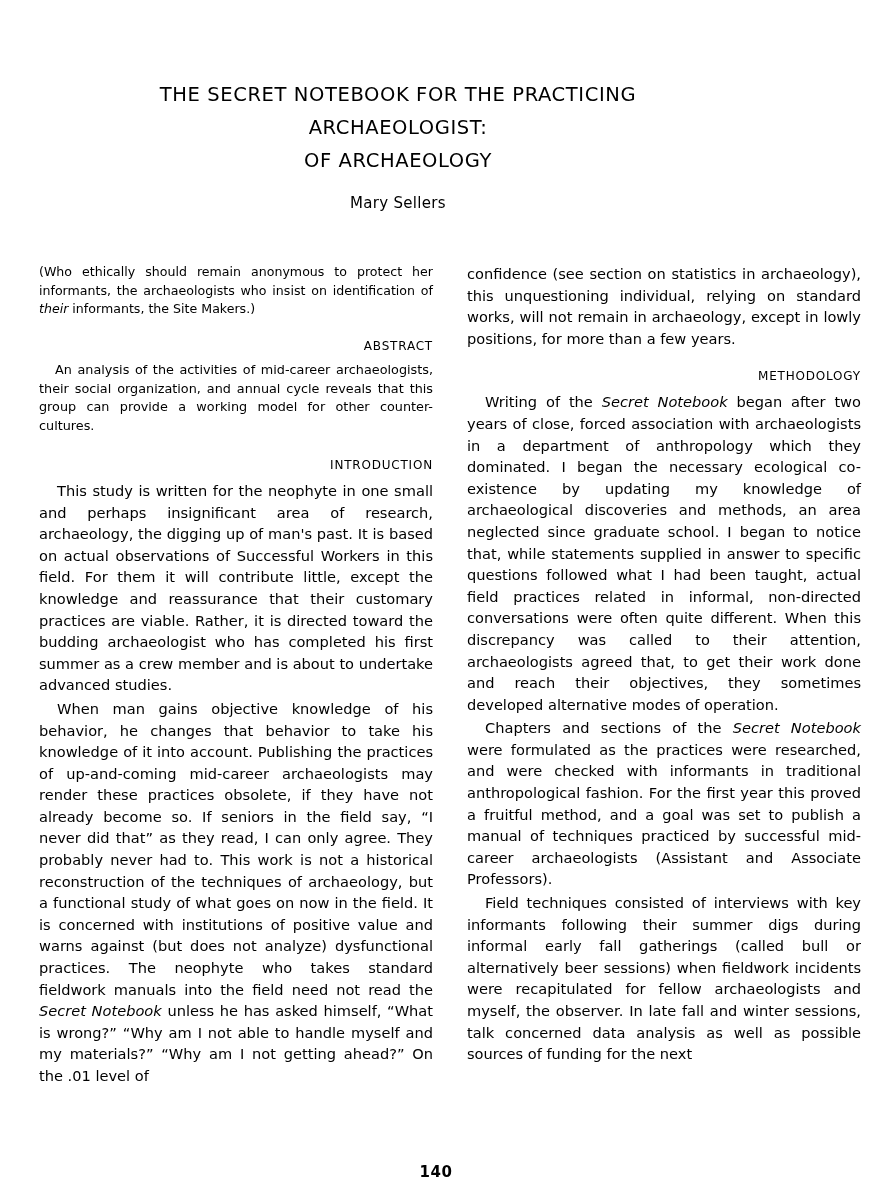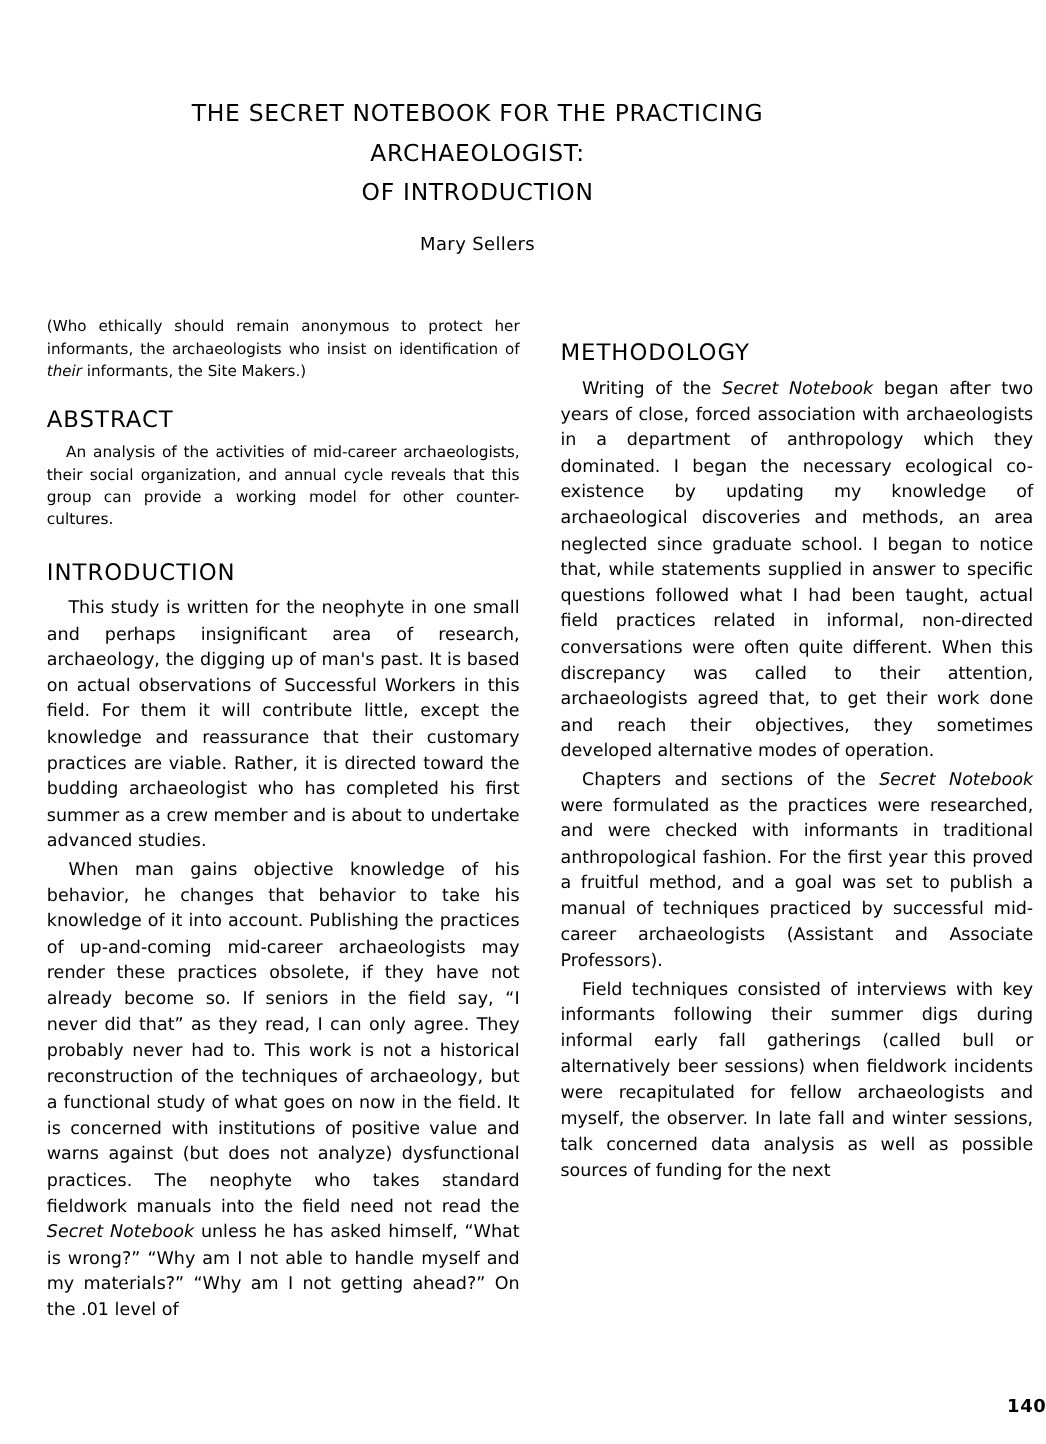--- a/index.html
+++ b/index.html
@@ -72,49 +72,49 @@
     text-indent: 0;
     text-align: justify;
   }
   p.abstract-text {
     font-size: 12.8px;
     line-height: 18.8px;
     text-indent: 16px;
     text-align: justify;
   }
   h2.section {
-    text-align: left;
-    font-size: 19px;
+    text-align: right;
+    font-size: 12px;
     font-weight: 400;
     letter-spacing: 0.8px;
     margin: 20px 0 8px 0;
   }
   h2.section.tight {
     margin-top: 22px;
   }
   em { font-style: italic; }
   .page-number {
     position: absolute;
     bottom: 22px;
     left: 0;
     width: 872px;
-    text-align: right;
+    text-align: center;
     font-size: 15px;
     font-weight: bold;
     letter-spacing: 0.5px;
   }
 </style>
 </head>
 <body>
 
 <div class="page">
 
   <div class="title-block">
     <div class="title-line">THE SECRET NOTEBOOK FOR THE PRACTICING ARCHAEOLOGIST:</div>
-    <div class="title-line">OF INTRODUCTION</div>
+    <div class="title-line">OF ARCHAEOLOGY</div>
   </div>
 
   <div class="byline-author">Mary Sellers</div>
 
   <div class="columns">
 
     <div class="col">
       <p class="note"><span>(Who ethically should remain anonymous to protect her informants, the archaeologists who insist on identification of </span><em>their</em><span> informants, the Site Makers.)</span></p>
 
       <h2 class="section">ABSTRACT</h2>
@@ -122,20 +122,21 @@
       <p class="abstract-text">An analysis of the activities of mid-career archaeologists, their social organization, and annual cycle reveals that this group can provide a working model for other counter-cultures.</p>
 
       <h2 class="section tight">INTRODUCTION</h2>
 
       <p class="body">This study is written for the neophyte in one small and perhaps insignificant area of research, archaeology, the digging up of man's past. It is based on actual observations of Successful Workers in this field. For them it will contribute little, except the knowledge and reassurance that their customary practices are viable. Rather, it is directed toward the budding archaeologist who has completed his first summer as a crew member and is about to undertake advanced studies.</p>
 
       <p class="body"><span>When man gains objective knowledge of his behavior, he changes that behavior to take his knowledge of it into account. Publishing the practices of up-and-coming mid-career archaeologists may render these practices obsolete, if they have not already become so. If seniors in the field say, “I never did that” as they read, I can only agree. They probably never had to. This work is not a historical reconstruction of the techniques of archaeology, but a functional study of what goes on now in the field. It is concerned with institutions of positive value and warns against (but does not analyze) dysfunctional practices. The neophyte who takes standard fieldwork manuals into the field need not read the </span><em>Secret Notebook</em><span> unless he has asked himself, “What is wrong?” “Why am I not able to handle myself and my materials?” “Why am I not getting ahead?”  On the .01 level of</span></p>
     </div>
 
     <div class="col">
+      <p class="body" style="text-indent:0">confidence (see section on statistics in archaeology), this unquestioning individual, relying on standard works, will not remain in archaeology, except in lowly positions, for more than a few years.</p>
 
       <h2 class="section">METHODOLOGY</h2>
 
       <p class="body"><span>Writing of the </span><em>Secret Notebook</em><span> began after two years of close, forced association with archaeologists in a department of anthropology which they dominated. I began the necessary ecological co-existence by updating my knowledge of archaeological discoveries and methods, an area neglected since graduate school. I began to notice that, while statements supplied in answer to specific questions followed what I had been taught, actual field practices related in informal, non-directed conversations were often quite different. When this discrepancy was called to their attention, archaeologists agreed that, to get their work done and reach their objectives, they sometimes developed alternative modes of operation.</span></p>
 
       <p class="body"><span>Chapters and sections of the </span><em>Secret Notebook</em><span> were formulated as the practices were researched, and were checked with informants in traditional anthropological fashion. For the first year this proved a fruitful method, and a goal was set to publish a manual of techniques practiced by successful mid-career archaeologists (Assistant and Associate Professors).</span></p>
 
       <p class="body">Field techniques consisted of interviews with key informants following their summer digs during informal early fall gatherings (called bull or alternatively beer sessions) when fieldwork incidents were recapitulated for fellow archaeologists and myself, the observer. In late fall and winter sessions, talk concerned data analysis as well as possible sources of funding for the next</p>
     </div>
 

